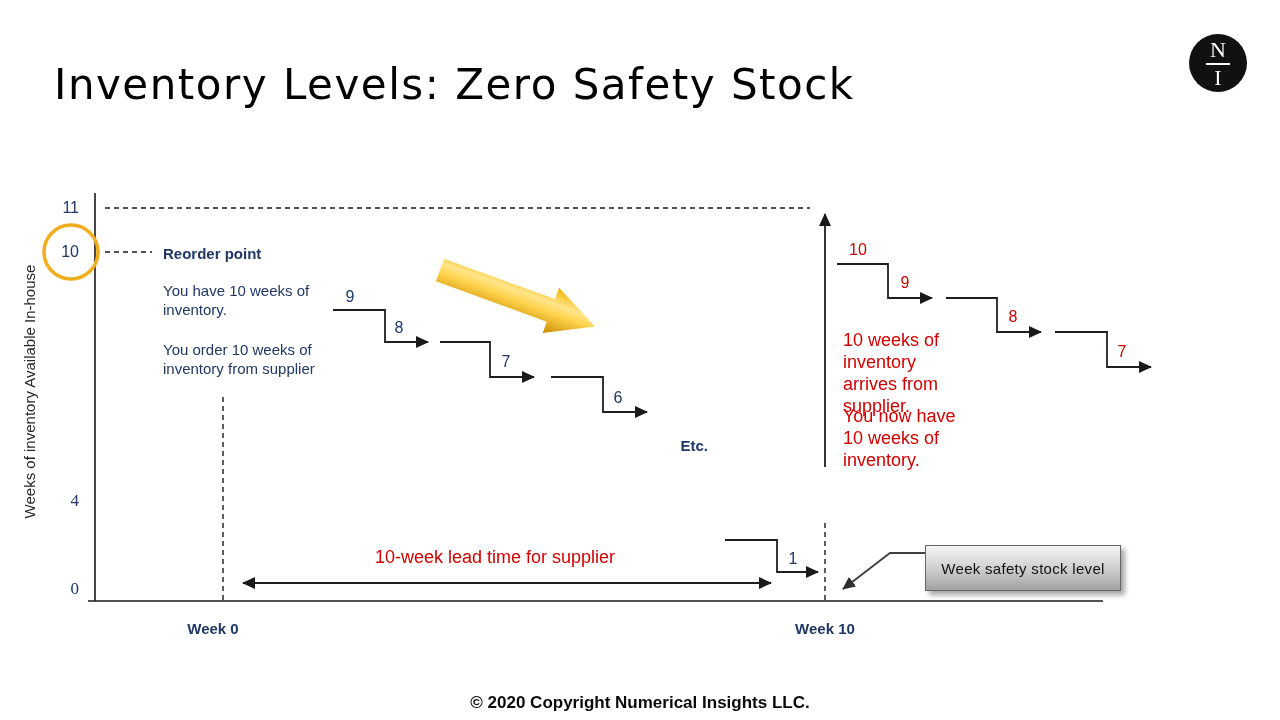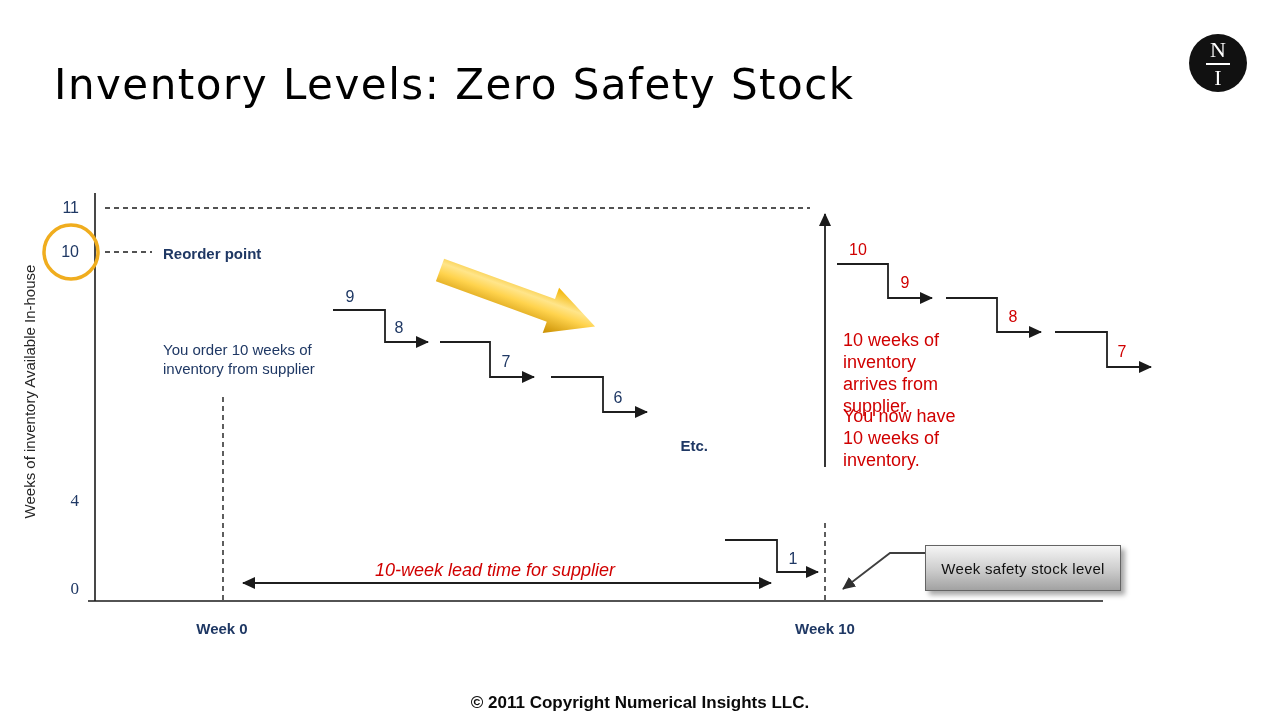--- a/index.html
+++ b/index.html
@@ -98,52 +98,53 @@
     <path class="st" d="M837,264 H888 V298 H932" marker-end="url(#ah)"></path>
     <path class="st" d="M946,298 H997 V332 H1041" marker-end="url(#ah)"></path>
     <path class="st" d="M1055,332 H1107 V367 H1151" marker-end="url(#ah)"></path>
 
     <path class="ldr" d="M926,553 H890 L843,589" marker-end="url(#ahgray)"></path>
 
     <path d="M440,258 h118 v-12 l47,24 -47,24 v-12 h-118 z" transform="rotate(20 440 270)" fill="url(#gold)"></path>
   </svg>
 
   <div class="abs title">Inventory Levels: Zero Safety Stock</div>
-  <div class="abs copyright">© 2011 Copyright Numerical Insights LLC.</div>
+  <div class="abs copyright">© 2020 Copyright Numerical Insights LLC.</div>
   <div class="abs logo">
     <span class="n">N</span>
     <span class="i">I</span>
   </div>
 
   <div class="abs ylabel">Weeks of inventory Available In-house</div>
   <div class="abs tick" style="left:45px;top:199px;">11</div>
   <div class="abs tick" style="left:45px;top:243px;">10</div>
   <div class="abs tick serif" style="left:45px;top:491px;">4</div>
   <div class="abs tick serif" style="left:45px;top:579px;">0</div>
 
-  <div class="abs weeklbl" style="left:177px;top:620px;">Week 0</div>
+  <div class="abs weeklbl" style="left:168px;top:620px;">Week 0</div>
   <div class="abs weeklbl" style="left:780px;top:620px;">Week 10</div>
 
   <div class="abs navytxt bold" style="left:163px;top:244px;">Reorder point</div>
+  <div class="abs navytxt" style="left:163px;top:281px;width:160px;">You have 10 weeks of inventory.</div>
   <div class="abs navytxt" style="left:163px;top:340px;width:172px;">You order 10 weeks of inventory from supplier</div>
   <div class="abs navytxt bold" style="left:664px;top:436px;width:44px;text-align:right;">Etc.</div>
 
   <div class="abs stepnum" style="left:337px;top:288px;">9</div>
   <div class="abs stepnum" style="left:386px;top:319px;">8</div>
   <div class="abs stepnum" style="left:493px;top:353px;">7</div>
   <div class="abs stepnum" style="left:605px;top:389px;">6</div>
 
   <div class="abs stepnum red" style="left:845px;top:241px;">10</div>
   <div class="abs stepnum red" style="left:892px;top:274px;">9</div>
   <div class="abs stepnum red" style="left:1000px;top:308px;">8</div>
   <div class="abs stepnum red" style="left:1109px;top:343px;">7</div>
 
   <div class="abs stepnum" style="left:780px;top:550px;">1</div>
 
   <div class="abs redtxt" style="left:843px;top:329px;width:122px;">10 weeks of inventory arrives from supplier.</div>
   <div class="abs redtxt" style="left:843px;top:405px;width:135px;">You now have 10 weeks of inventory.</div>
-  <div class="abs redtxt" style="left:375px;top:559px;width:220px;text-align:left;white-space:nowrap;font-style:italic;">10-week lead time for supplier</div>
+  <div class="abs redtxt" style="left:375px;top:546px;width:220px;text-align:left;white-space:nowrap;">10-week lead time for supplier</div>
 
   <div class="abs zbox">
     <span>Week safety stock level</span>
   </div>
 
 </div>
 
 </body></html>

